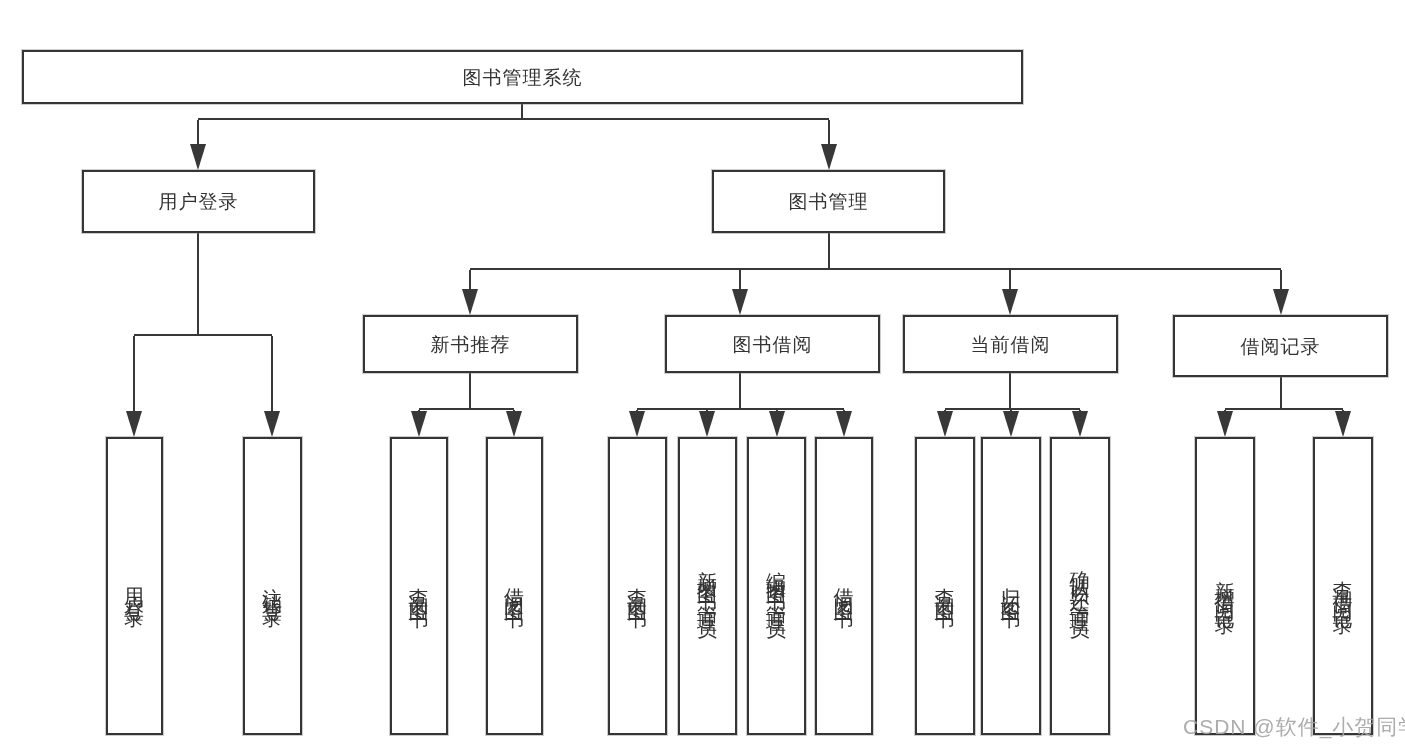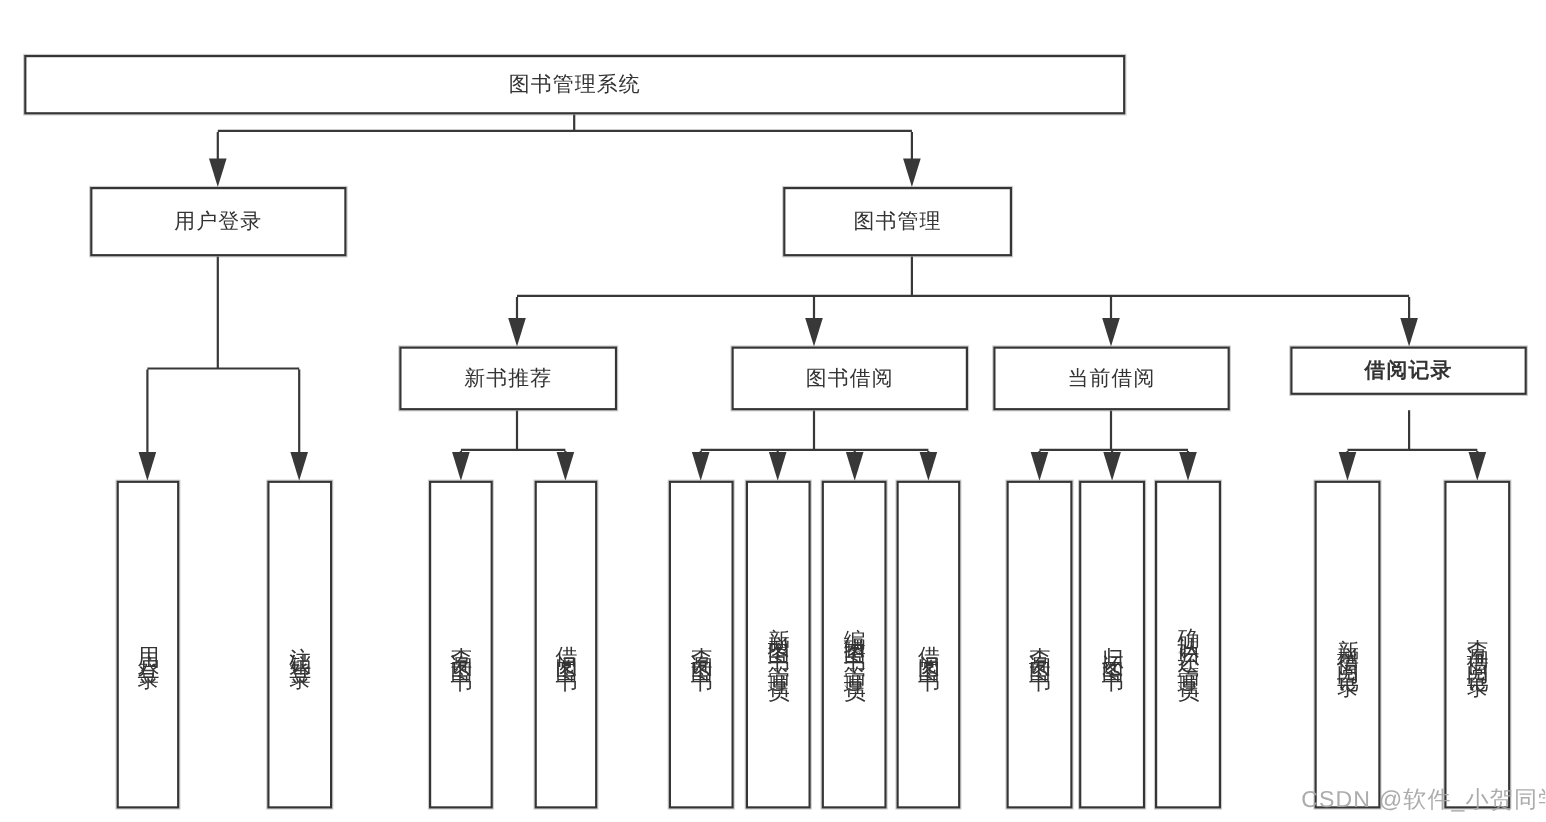--- a/index.html
+++ b/index.html
@@ -95,34 +95,34 @@
     </g>
   </svg>
 
   <div class="box hbox" style="left:22px; top:14px; width:1001px; height:54px;margin-top:36px;">
     <span>图书管理系统</span>
   </div>
 
   <div class="box hbox" style="left:82px; top:170px; width:233px; height:63px;">
     <span>用户登录</span>
   </div>
-  <div class="box hbox" style="left:712px; top:170px; width:208px; height:63px;">
+  <div class="box hbox" style="left:712px; top:170px; width:233px; height:63px;">
     <span>图书管理</span>
   </div>
 
-  <div class="box hbox" style="left:363px; top:315px; width:198px; height:58px;">
+  <div class="box hbox" style="left:363px; top:315px; width:215px; height:58px;">
     <span>新书推荐</span>
   </div>
   <div class="box hbox" style="left:633px; top:315px; width:215px; height:58px;margin-left:32px;">
     <span>图书借阅</span>
   </div>
   <div class="box hbox" style="left:903px; top:315px; width:215px; height:58px;">
     <span>当前借阅</span>
   </div>
-  <div class="box hbox" style="left:1173px; top:315px; width:215px; height:44px;font-weight:bold;">
+  <div class="box hbox" style="left:1173px; top:315px; width:215px; height:62px;">
     <span>借阅记录</span>
   </div>
 
   <div class="box vbox" style="left:106px; top:437px; width:57px; height:298px;">
     <span>用户登录</span>
   </div>
   <div class="box vbox" style="left:243px; top:437px; width:59px; height:298px;">
     <span>注销登录</span>
   </div>
 

